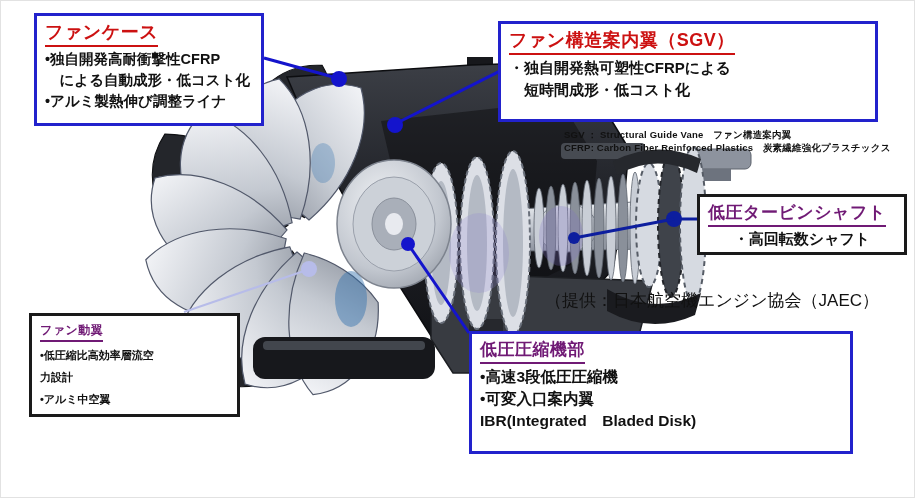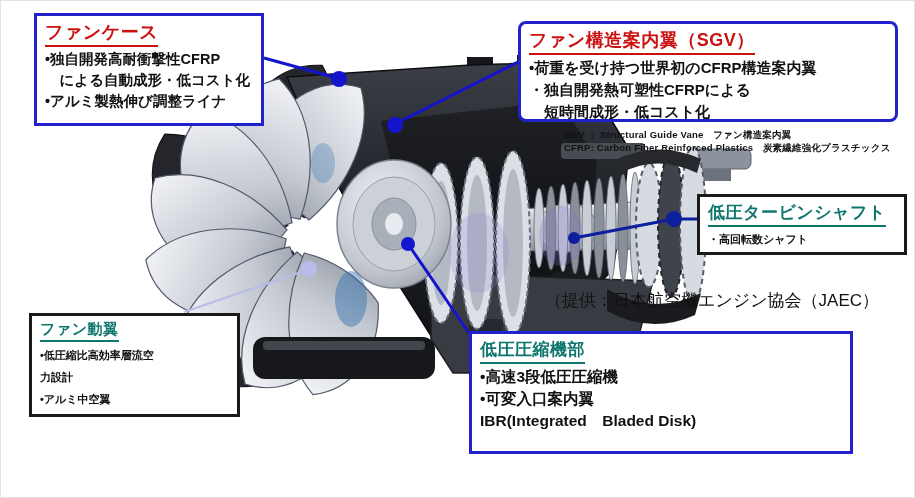--- a/index.html
+++ b/index.html
@@ -4,33 +4,33 @@
 <style>
   html,body{margin:0;padding:0;background:#ffffff;}
   body{font-family:"Liberation Sans","DejaVu Sans",sans-serif;}
   #stage{position:relative;width:915px;height:498px;background:#ffffff;overflow:hidden;border:1px solid #e2e2e2;box-sizing:border-box;}
   #engine-svg{position:absolute;left:0;top:0;z-index:1;}
   .callout{position:absolute;background:#ffffff;box-sizing:border-box;z-index:3;padding:4px 8px 4px 8px;}
   .callout.blue{border:3px solid #2222cc;}
   .callout.black{border:3px solid #1a1a1a;}
   .callout .title{display:inline-block;font-weight:700;border-bottom:2px solid currentColor;padding-bottom:1px;margin-bottom:2px;letter-spacing:0.5px;}
   .callout .title.red{color:#cc1111;}
-  .callout .title.blk{color:#0f766e;}
+  .callout .title.blk{color:#701a75;}
   .callout .line{display:block;color:#111111;font-weight:700;}
   #fan-case-box{left:33px;top:12px;width:230px;height:113px;}
   #fan-case-box .title{font-size:18px;}
   #fan-case-box .line{font-size:14.5px;line-height:21px;}
-  #sgv-box{left:517px;top:20px;width:380px;height:101px;border-radius:8px;}
+  #sgv-box{left:497px;top:20px;width:380px;height:101px;}
   #sgv-box .title{font-size:18px;}
   #sgv-box .line{font-size:15px;line-height:22px;}
   #lpt-box{left:696px;top:193px;width:210px;height:61px;}
   #lpt-box .title{font-size:17px;}
-  #lpt-box .line{font-size:11px;line-height:20px;}
+  #lpt-box .line{font-size:15px;line-height:20px;text-align:center;}
   #fanblade-box{left:28px;top:312px;width:211px;height:104px;}
-  #fanblade-box .title{font-size:15px;}
+  #fanblade-box .title{font-size:12px;}
   #fanblade-box .line{font-size:11px;line-height:22px;}
   #lpc-box{left:468px;top:330px;width:384px;height:123px;}
   #lpc-box .title{font-size:17px;}
   #lpc-box .line{font-size:15.5px;line-height:22px;}
   #glossary{position:absolute;left:563px;top:127px;z-index:3;color:#111;}
   #glossary .gline{display:block;font-size:9.5px;font-weight:700;line-height:13px;letter-spacing:0.2px;}
   #credit{position:absolute;left:520px;top:288px;z-index:3;font-size:17px;font-weight:500;color:#111;margin-left:24px;}
 </style>
 </head>
 <body>
@@ -169,21 +169,20 @@
 
   <div class="callout blue" id="fan-case-box">
     <span class="title red">ファンケース</span>
     <span class="line">•独自開発高耐衝撃性CFRP</span>
     <span class="line">　による自動成形・低コスト化</span>
     <span class="line">•アルミ製熱伸び調整ライナ</span>
   </div>
 
   <div class="callout blue" id="sgv-box">
     <span class="title red">ファン構造案内翼（SGV）</span>
-    <span class="line">•荷重を受け持つ世界初のCFRP構造案内翼</span>
     <span class="line">・独自開発熱可塑性CFRPによる</span>
     <span class="line">　短時間成形・低コスト化</span>
   </div>
 
   <div id="glossary">
     <span class="gline">SGV ： Structural Guide Vane　ファン構造案内翼</span>
     <span class="gline">CFRP:  Carbon Fiber  Reinforced Plastics　炭素繊維強化プラスチックス</span>
   </div>
 
   <div class="callout black" id="lpt-box">

